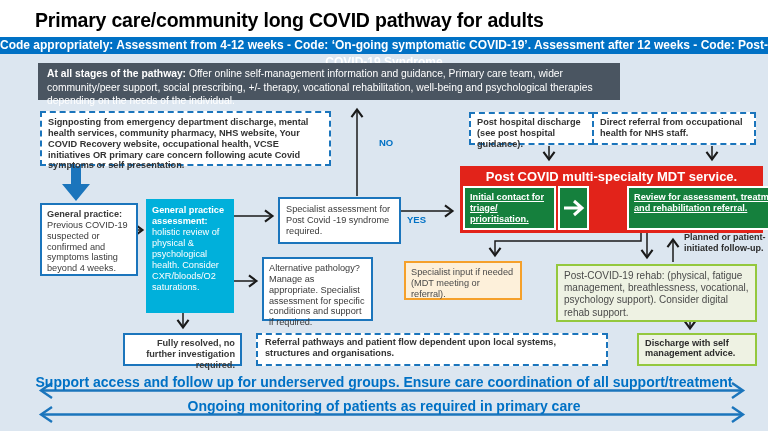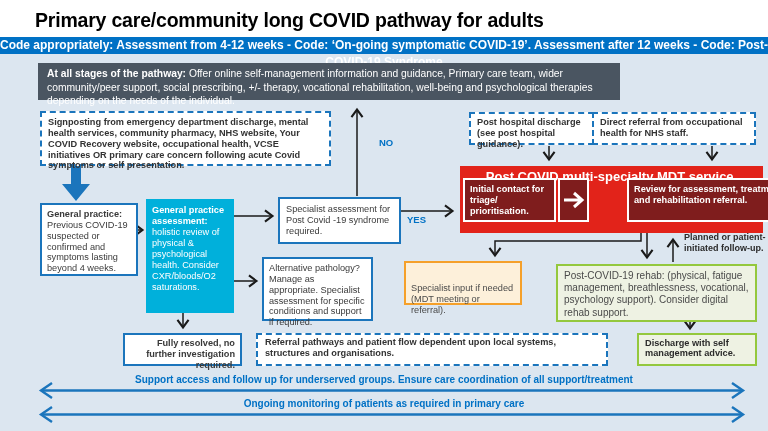--- a/index.html
+++ b/index.html
@@ -19,32 +19,32 @@
   .cyan{left:146px;top:199px;width:88px;height:114px;background:#00b0db;color:#fff;padding:6px 6px;font-size:9.2px;line-height:1.2;}
   .cyan .lead{font-weight:bold;}
   .spec{left:278px;top:197px;width:123px;height:47px;padding:5px 6px;}
   .alt{left:262px;top:257px;width:111px;height:64px;padding:4px 5px;}
   .fully{left:123px;top:333px;width:119px;height:33px;padding:3px 5px;font-weight:bold;text-align:right;}
   .refpath{left:256px;top:333px;width:352px;height:33px;padding:2px 7px;}
   .posthosp{left:444px;top:112px;width:135px;height:33px;padding:3px 6px;margin-left:25px;}
   .directref{left:592px;top:112px;width:164px;height:33px;padding:3px 6px;}
   .mdt{left:460px;top:166px;width:303px;height:67px;background:#e2231a;color:#fff;}
   .mdt-header{position:absolute;left:0;top:3px;width:100%;text-align:center;font-size:13px;font-weight:bold;}
-  .mdt-sub{position:absolute;top:12px;height:44px;border:2px solid #fff;background:#7f1d1d;color:#fff;font-size:9.2px;font-weight:bold;line-height:1.2;padding:4px 5px;box-sizing:border-box;}
+  .mdt-sub{position:absolute;top:20px;height:44px;border:2px solid #fff;background:#15803d;color:#fff;font-size:9.2px;font-weight:bold;line-height:1.2;padding:4px 5px;box-sizing:border-box;text-decoration:underline;}
   .mdt-initial{left:3px;width:93px;}
   .mdt-arrowcell{left:98px;width:31px;display:flex;align-items:center;justify-content:center;padding:0;}
   .mdt-review{left:131px;width:169px;margin-left:36px;}
   .lbl{font-size:9.5px;font-weight:bold;color:#0071c5;}
   .no-lbl{left:379px;top:137px;}
   .yes-lbl{left:407px;top:196px;margin-top:18px;}
   .planned{left:684px;top:232px;width:84px;font-size:9px;font-weight:bold;color:#2b2b2b;line-height:1.2;}
-  .orange{left:404px;top:261px;width:118px;height:39px;border:2.5px solid #f5a02a;background:#fdf0da;color:#4a4a4a;padding:20px 5px;font-size:9.2px;line-height:1.2;}
+  .orange{left:404px;top:261px;width:118px;height:39px;border:2.5px solid #f5a02a;background:#fdf0da;color:#4a4a4a;padding:4px 5px;font-size:9.2px;line-height:1.2;}
   .rehab{left:556px;top:264px;width:201px;height:58px;border:2.2px solid #94c83d;background:#eef2e3;color:#4a4a4a;padding:4px 6px;font-size:10px;line-height:1.22;}
   .discharge{left:637px;top:333px;width:120px;height:33px;border:2.2px solid #94c83d;background:#eef2e3;color:#2b2b2b;font-weight:bold;padding:3px 6px;font-size:9.2px;}
-  .foot-txt{left:0;width:768px;text-align:center;font-size:10px;font-weight:bold;color:#0071c5;}
+  .foot-txt{left:0;width:768px;text-align:center;font-size:14px;font-weight:bold;color:#0071c5;}
   .ft1{top:374px;} .ft2{top:398px;}
   .overlay{position:absolute;left:0;top:0;pointer-events:none;}
 </style>
 </head>
 <body>
 
 <div class="stage">
   <div class="flow-bg"></div>
 
   <div class="abs page-title">Primary care/community long COVID pathway for adults</div>

